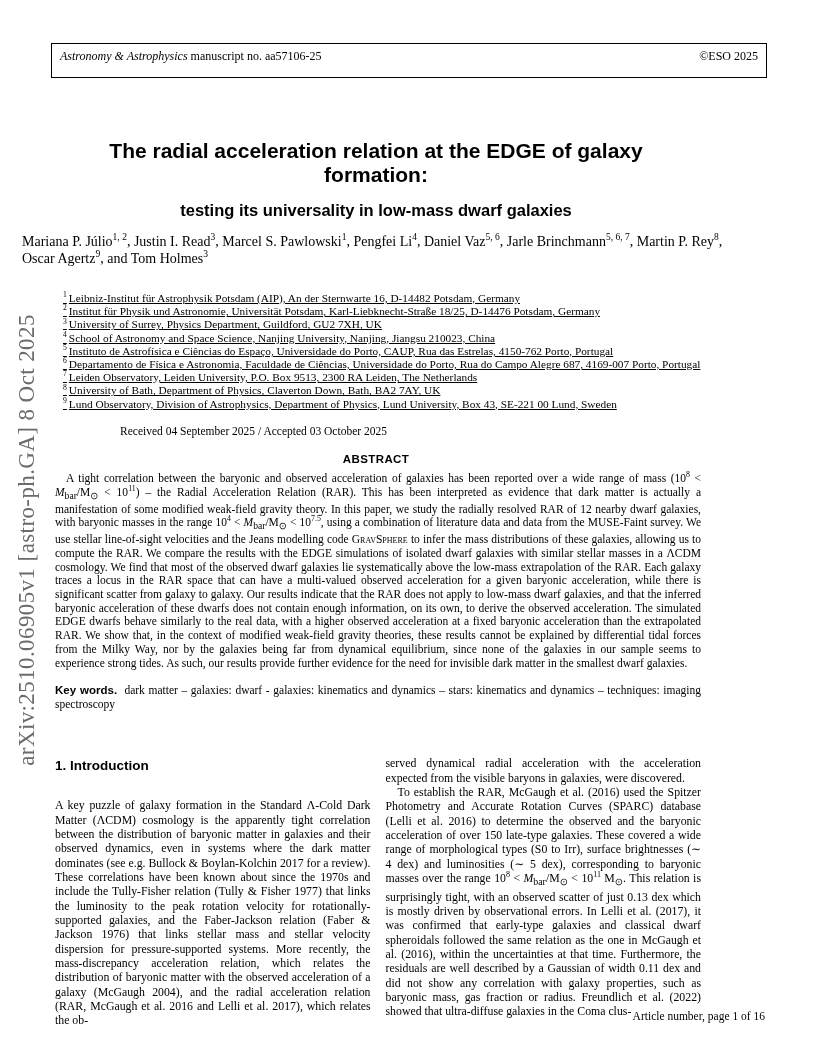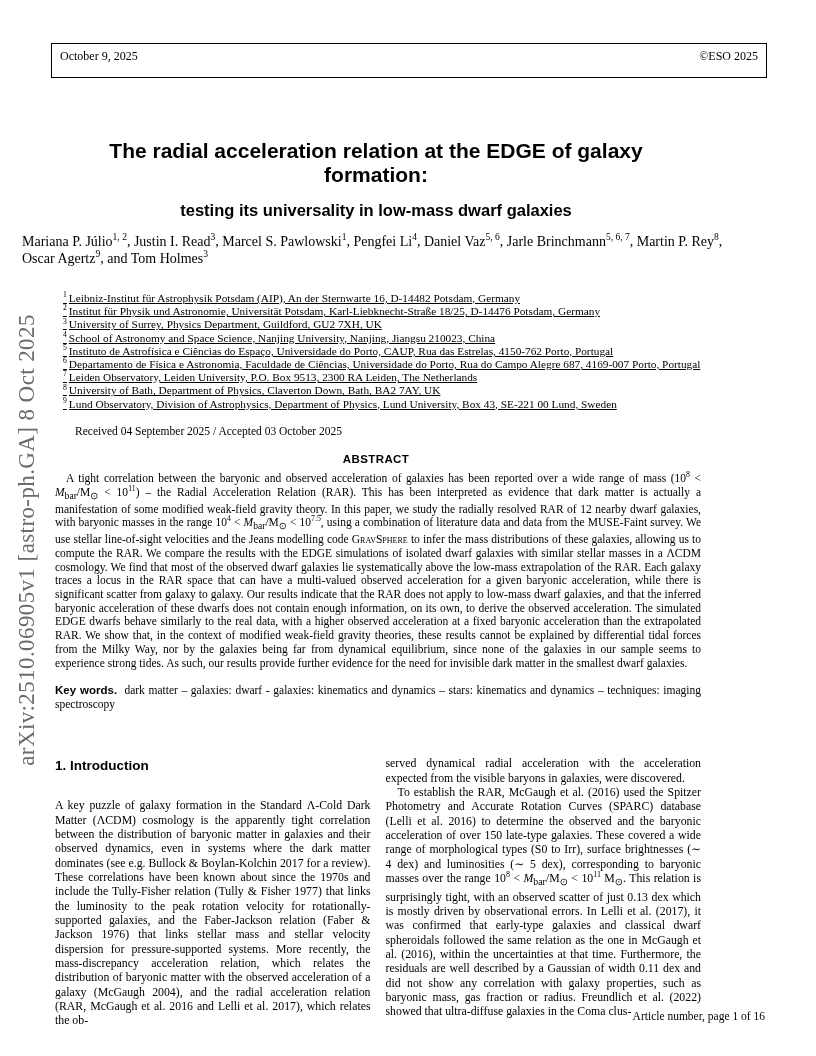--- a/index.html
+++ b/index.html
@@ -22,21 +22,21 @@
          font-weight:bold;font-size:21px;line-height:24px;}
   .subtitle{margin:14px 60px 0;text-align:center;font-family:"Liberation Sans",sans-serif;
             font-weight:bold;font-size:16.5px;line-height:19px;}
   .authors{margin:13px auto 8px;max-width:708px;font-size:14px;line-height:17px;}
   sup{font-size:68%;line-height:0;vertical-align:super;}
 
   .affils{margin:25px 0 0 63px;width:650px;font-size:11.3px;line-height:13.2px;text-decoration:underline;}
   .aff{padding-left:13px;text-indent:-13px;}
   .aff sup{margin-right:2px;}
 
-  .received{margin:14px 0 0 75px;font-size:11.5px;}
+  .received{margin:14px 0 0 120px;font-size:11.5px;}
 
   .abs-head{margin-top:16px;text-align:center;font-family:"Liberation Sans",sans-serif;
             font-weight:bold;font-size:11.5px;letter-spacing:0.4px;}
   .abs{margin:7px 51px 0 55px;text-align:justify;font-size:11.5px;line-height:13.7px;text-indent:11px;}
   .kw{margin:13px 51px 0 55px;text-align:justify;font-size:11.5px;line-height:14px;}
   .kw .kwlabel{font-family:"Liberation Sans",sans-serif;font-weight:bold;}
   .sc{font-variant:small-caps;}
 
   .cols{display:flex;gap:15px;margin:20px 51px 0 55px;}
   .col{flex:1;min-width:0;margin-top:25px;}
@@ -47,21 +47,21 @@
 
   .footer{position:absolute;top:1010px;right:51px;font-size:11.5px;}
 </style>
 </head>
 <body>
 
 <div class="page">
 
   <div class="header-box">
     <div class="hb-left">
-      <div>October 9, 2025</div>
+      <div><i>Astronomy &amp; Astrophysics</i><span> manuscript no. aa57106-25</span></div>
     </div>
     <div class="hb-right">©ESO 2025</div>
   </div>
 
   <div class="arxiv-stamp">arXiv:2510.06905v1  [astro-ph.GA]  8 Oct 2025</div>
 
   <div class="content">
 
     <div class="title">The radial acceleration relation at the EDGE of galaxy formation:</div>
     <div class="subtitle">testing its universality in low-mass dwarf galaxies</div>

